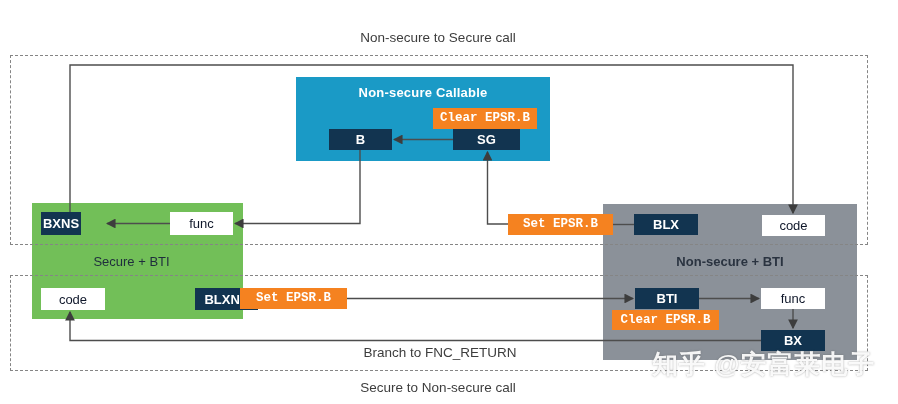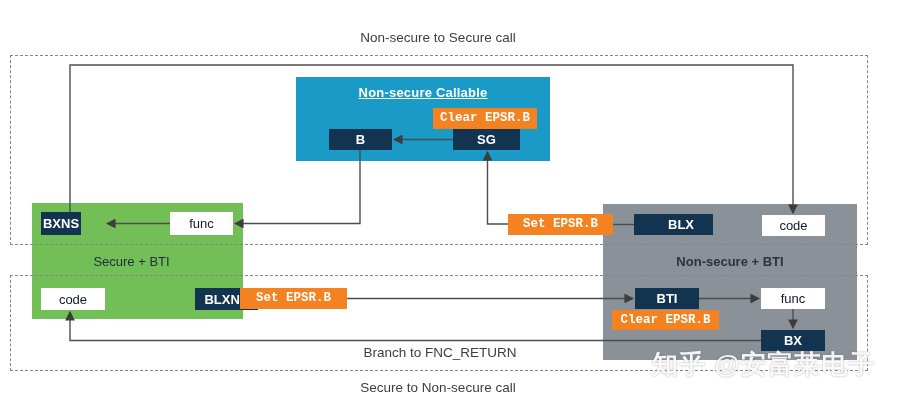--- a/index.html
+++ b/index.html
@@ -6,21 +6,21 @@
   .stage{
     position:relative;width:898px;height:404px;background:#ffffff;
     font-family:"Liberation Sans","DejaVu Sans",sans-serif;overflow:hidden;
   }
   
   .region{position:absolute;z-index:1;}
   .region-nsc{left:296px;top:77px;width:254px;height:84px;background:#1a9ac6;}
   .region-secure{left:32px;top:203px;width:211px;height:116px;background:#72bf58;}
   .region-nonsecure{left:603px;top:204px;width:254px;height:156px;background:#8b9199;}
   .region-label{position:absolute;z-index:5;font-size:13px;text-align:center;}
-  .lbl-nsc{left:296px;top:85px;width:254px;color:#ffffff;font-weight:bold;letter-spacing:.2px;text-decoration:underline;}
+  .lbl-nsc{left:296px;top:85px;width:254px;color:#ffffff;font-weight:bold;letter-spacing:.2px;}
   .lbl-secure{left:32px;top:254px;width:199px;color:#1f2d3d;font-weight:normal;}
   .lbl-nonsecure{left:603px;top:254px;width:254px;color:#2a3340;font-weight:bold;}
   
   .dashed{position:absolute;z-index:2;border:1px dashed #858585;background:transparent;}
   .dashed-top{left:10px;top:55px;width:856px;height:188px;}
   .dashed-bottom{left:10px;top:275px;width:856px;height:94px;}
   
   svg.wires{position:absolute;left:0;top:0;z-index:3;}
   
   .node{position:absolute;z-index:4;display:flex;align-items:center;justify-content:center;
@@ -30,21 +30,21 @@
   .orange{background:#f58220;color:#ffffff;font-weight:bold;font-size:12.5px;font-family:Liberation Mono, monospace;}
   .n-b{left:329px;top:129px;width:63px;height:21px;}
   .n-sg{left:453px;top:129px;width:67px;height:21px;}
   .n-clear-top{left:433px;top:108px;width:104px;height:21px;}
   .n-bxns{left:41px;top:212px;width:40px;height:23px;}
   .n-func-s{left:170px;top:212px;width:63px;height:23px;}
   .n-code-s{left:41px;top:288px;width:64px;height:22px;}
   .n-blxns{left:170px;top:288px;width:63px;height:22px;margin-left:25px;}
   .n-set-bottom{left:240px;top:288px;width:107px;height:21px;}
   .n-set-top{left:508px;top:214px;width:105px;height:21px;}
-  .n-blx{left:634px;top:214px;width:64px;height:21px;padding-left:15px;}
+  .n-blx{left:634px;top:214px;width:64px;height:21px;}
   .n-code-ns{left:762px;top:215px;width:63px;height:21px;}
   .n-bti{left:635px;top:288px;width:64px;height:21px;}
   .n-clear-bottom{left:612px;top:310px;width:107px;height:20px;}
   .n-func-ns{left:761px;top:288px;width:64px;height:21px;}
   .n-bx{left:761px;top:330px;width:64px;height:21px;}
   
   .flabel{position:absolute;z-index:5;color:#3d3d3d;font-size:13.5px;text-align:center;}
   .lbl-title-top{left:10px;top:30px;width:856px;}
   .lbl-lr{left:240px;top:278px;width:400px;}
   .lbl-branch{left:240px;top:345px;width:400px;}

